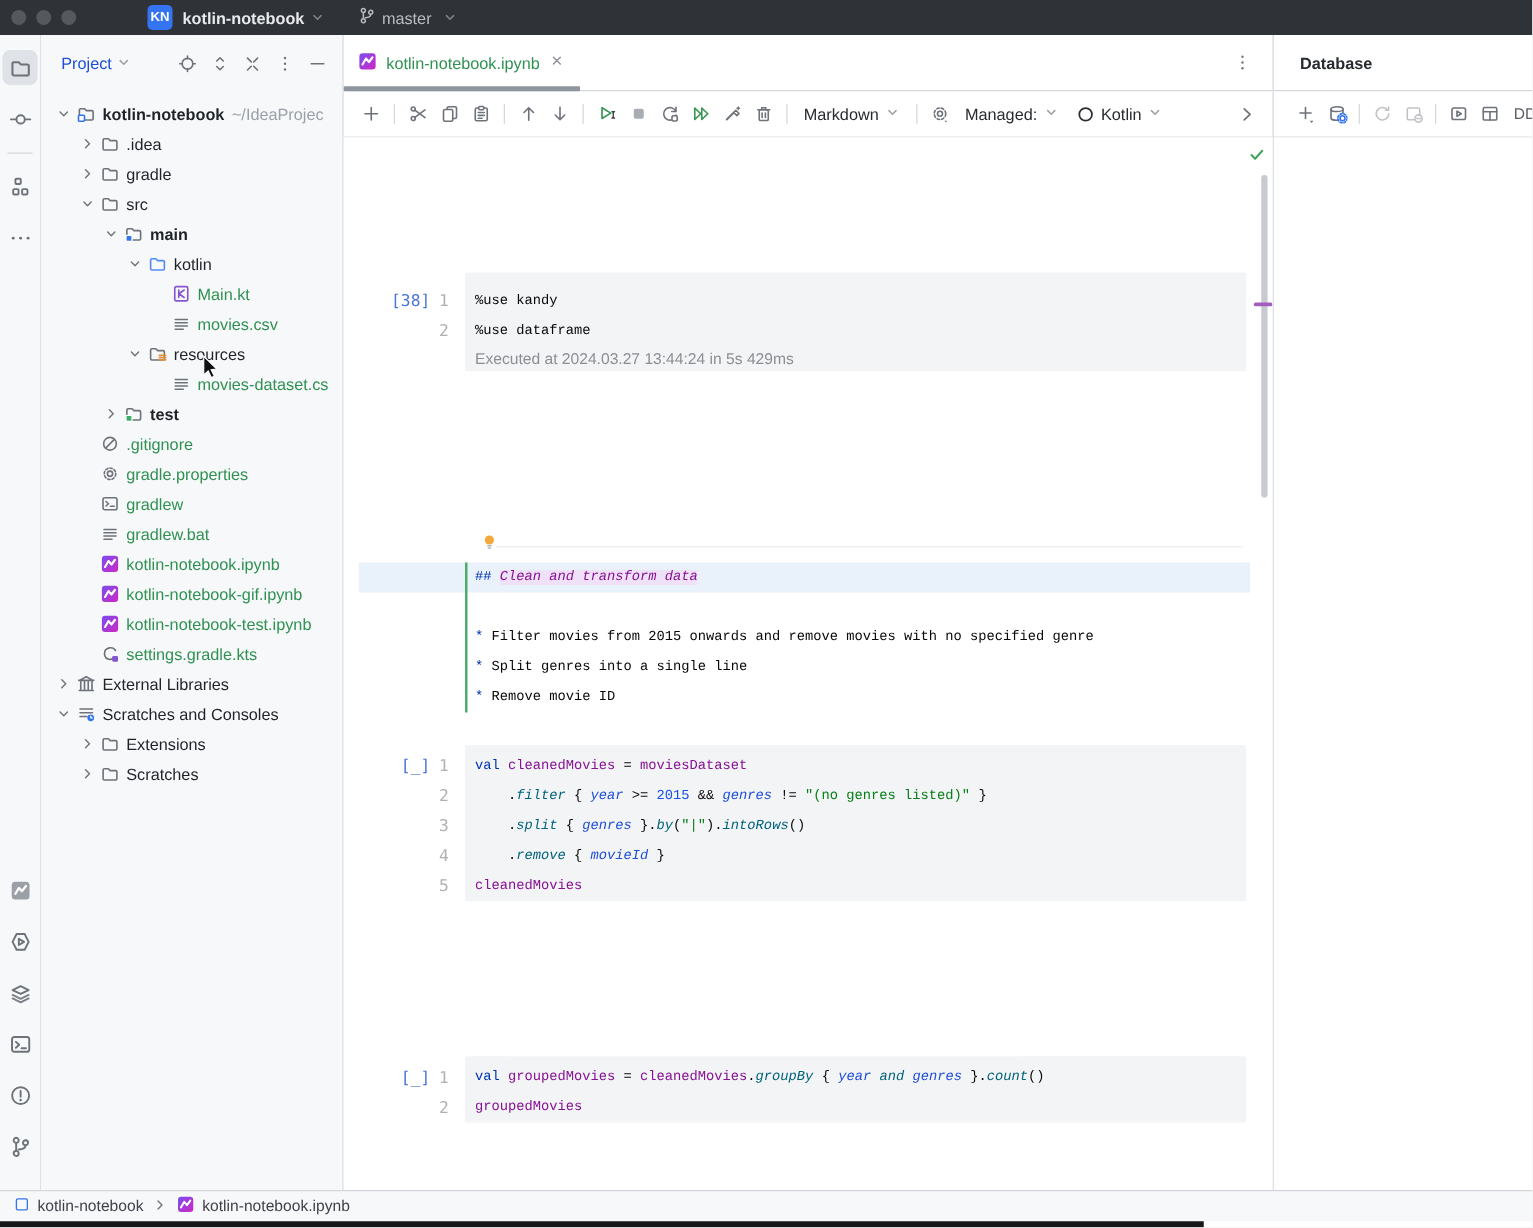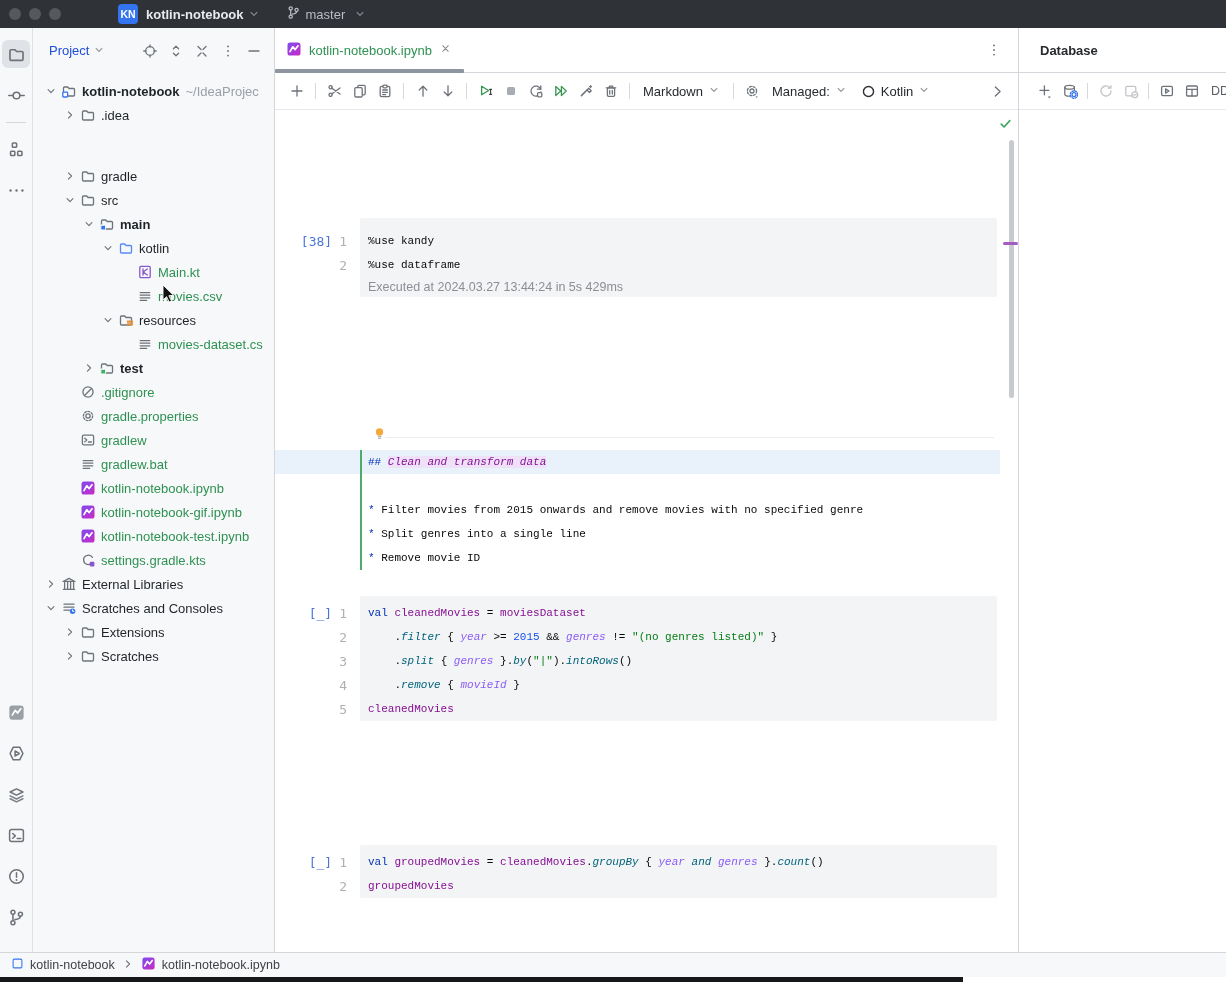--- a/index.html
+++ b/index.html
@@ -52,34 +52,34 @@
   .tab-underline{position:absolute;left:0;bottom:-1px;height:4px;width:100%;background:#8f959e;border-radius:1px;}
   .tabbar .sp,.ntoolbar .sp{flex:1;}
   .kebab-btn{width:24px;height:24px;margin-right:12px;display:flex;align-items:center;justify-content:center;cursor:pointer;}
   .ntoolbar{height:37px;border-bottom:1px solid #e6e8eb;display:flex;align-items:center;padding:0 8px 0 9px;flex:none;}
   .tbtn{width:25px;height:25px;border-radius:5px;display:flex;align-items:center;justify-content:center;cursor:pointer;flex:none;}
   .tsep{width:1px;height:16px;background:#d6d8dd;margin:0 6px;flex:none;}
   .tlbl{display:flex;align-items:center;gap:5px;padding:0 7px;height:25px;border-radius:5px;cursor:pointer;
         color:#272a2e;flex:none;}
   .nbody{position:relative;flex:1;overflow:hidden;background:#fff;}
   
-  .blk{position:absolute;left:0;right:18px;}
+  .blk{position:absolute;left:12px;right:18px;}
   .nb-h1{font-size:26px;font-weight:bold;color:#0c0d0e;padding-left:92px;letter-spacing:.2px;}
   .nb-h2{font-size:22px;font-weight:bold;color:#0c0d0e;padding-left:92px;}
   .nb-p{font-size:15px;color:#1d1f22;padding-left:92px;}
   .cellbg{position:absolute;left:85px;right:3px;top:0;bottom:0;background:#f3f4f6;border-radius:2px;}
   .cline{position:relative;height:24px;display:flex;align-items:center;}
   .gut{position:relative;width:85px;flex:none;display:flex;justify-content:flex-end;align-items:center;
        gap:7px;padding-right:13px;font-family:"DejaVu Sans Mono",monospace;font-size:13px;}
   .exec{color:#4b74d9;}
   .lnum{color:#aeb0b2;}
   .codeline{position:relative;font-family:Liberation Mono, monospace;font-size:11px;white-space:pre;
             padding-left:8px;color:#080808;}
   .execnote{position:relative;padding-left:93px;font-size:12.5px;color:#8c8e94;height:20px;display:flex;align-items:center;}
-  .tk-kw{color:#0033b3;}.tk-prop{color:#871094;}.tk-propi{color:#8b5cf6;font-style:italic;}
+  .tk-kw{color:#0033b3;}.tk-prop{color:#871094;}.tk-propi{color:#1d4ed8;font-style:italic;}
   .tk-ext{color:#00627a;font-style:italic;}.tk-num{color:#1750eb;}.tk-str{color:#067d17;}
   .tk-plain{color:#080808;}
   .tk-mdh{color:#871094;font-style:italic;background:#efe2f8;}
   .mdcell .greenbar{position:absolute;left:85px;top:0;bottom:0;width:2px;background:#4cab6d;}
   .mdcell .cline{padding-left:0;}
   .mdcell .cline .codeline{padding-left:93px;}
   .mdcell .cline.hl{background:#e9f2fb;}
   .mdtopline{position:absolute;left:110px;right:6px;top:-13px;height:1px;background:#ecedef;}
   .bulb{position:absolute;left:97px;top:-24px;}
   .nb-check{position:absolute;top:6px;right:5px;}
@@ -294,21 +294,21 @@
             </span>
             <span class="ticon">
               <span style="display: inline-flex; align-items: center;">
                 <svg width="16" height="16" viewBox="0 0 16 16" fill="none" stroke="#6e737a" stroke-width="1.3" stroke-linecap="round" stroke-linejoin="round">
                   <path d="M2.5 5c0-.6.4-1 1-1h3.2l1.4 1.5h4.4c.6 0 1 .4 1 1v5.5c0 .6-.4 1-1 1H3.5c-.6 0-1-.4-1-1z"></path>
                 </svg>
               </span>
             </span>
             <span class="tlabel">.idea</span>
           </div>
-          <div class="trow" style="padding-left: 28px; margin-top: 37px;">
+          <div class="trow" style="padding-left: 28px;">
             <span class="chev">
               <svg width="14" height="14" viewBox="0 0 16 16" fill="none" stroke="#6e737a" stroke-width="1.3" stroke-linecap="round" stroke-linejoin="round">
                 <path d="M6.2 4.4 9.8 8l-3.6 3.6"></path>
               </svg>
             </span>
             <span class="ticon">
               <span style="display: inline-flex; align-items: center;">
                 <svg width="16" height="16" viewBox="0 0 16 16" fill="none" stroke="#6e737a" stroke-width="1.3" stroke-linecap="round" stroke-linejoin="round">
                   <path d="M2.5 5c0-.6.4-1 1-1h3.2l1.4 1.5h4.4c.6 0 1 .4 1 1v5.5c0 .6-.4 1-1 1H3.5c-.6 0-1-.4-1-1z"></path>
                 </svg>

